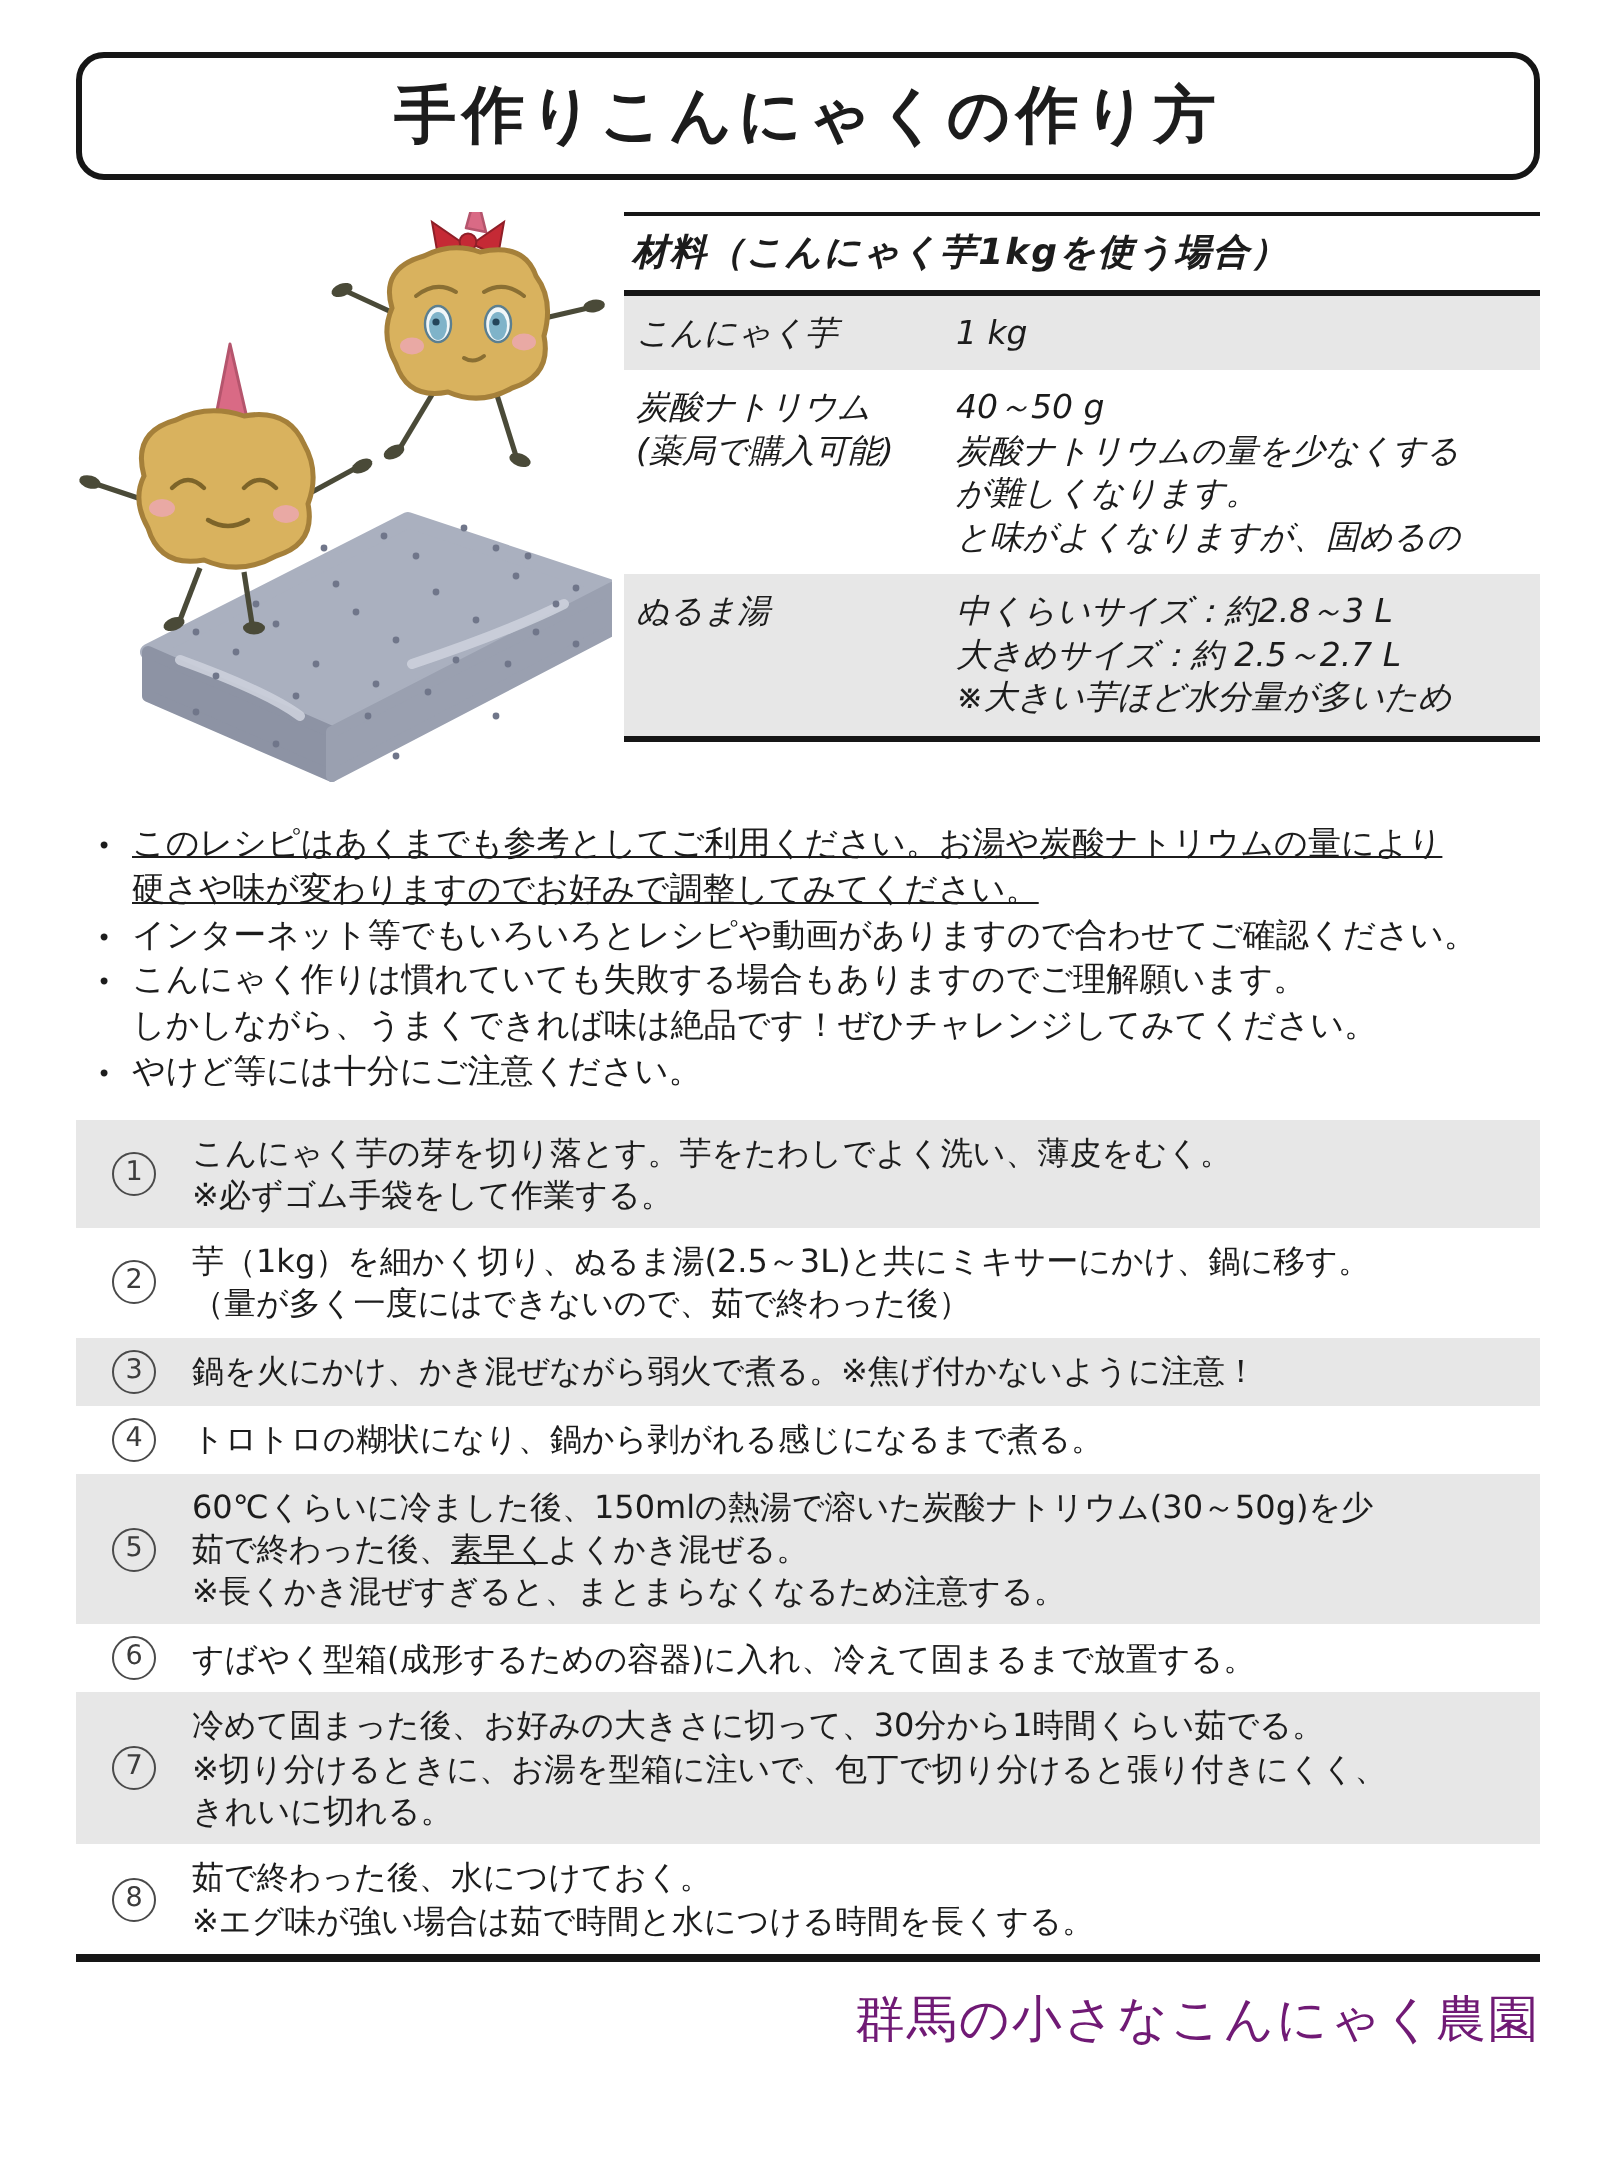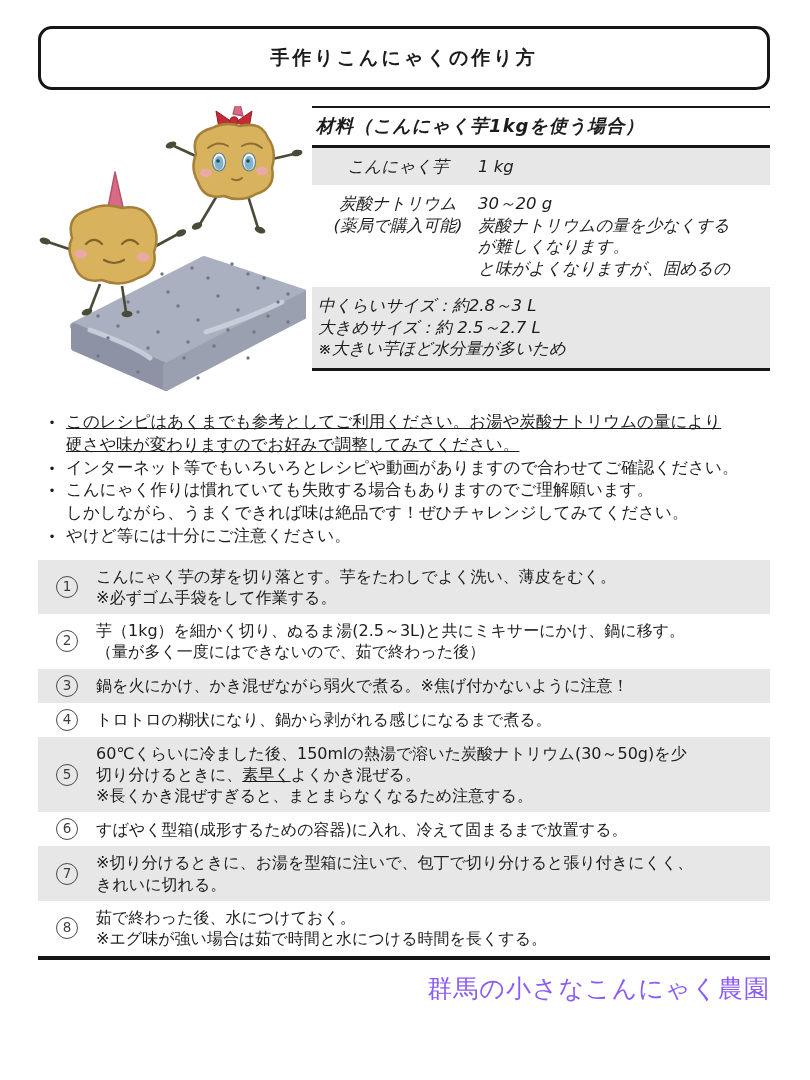--- a/index.html
+++ b/index.html
@@ -9,34 +9,34 @@
     font-family:"DejaVu Sans","Liberation Sans",sans-serif;
     color:var(--text,#1c1c1c);
   }
   .page {
     width:810px; height:1080px; background:#ffffff;
     padding:26px 40px 0 38px; overflow:hidden; position:relative;
   }
   .title-box {
     height:64px; border:3px solid var(--line,#161616); border-radius:14px;
     display:flex; align-items:center; justify-content:center;
-    font-size:19px; font-weight:bold; letter-spacing:3px;
+    font-size:31px; font-weight:bold; letter-spacing:3px;
   }
   .content-row { display:flex; margin-top:16px; height:292px; }
   .illustration { width:268px; height:292px; flex:0 0 268px; }
   .materials { flex:1; margin-left:6px;font-style:italic; }
   .materials-header {
     font-weight:bold; font-size:18px; padding:6px 4px 7px;
     border-top:2px solid var(--line,#161616);
     border-bottom:3px solid var(--line,#161616); letter-spacing:1px;
   }
   .materials-body { border-bottom:3px solid var(--line,#161616); }
   .mat-row { display:flex; padding:8px 6px; font-size:16.5px; line-height:1.3; }
   .mat-row.shaded { background:var(--row-shade,#e7e7e7); }
-  .mat-name { flex:0 0 160px;text-align:center; }
+  .mat-name { flex:0 0 160px; }
   .mat-values { flex:1; }
   .notes { margin-top:13px; font-size:16.5px; line-height:1.38; }
   .note { display:flex; }
   .note-marker { flex:0 0 28px; text-align:center; font-size:12px; padding-top:4px; }
   .note-text { flex:1; }
   .note-text.u div { text-decoration:underline; }
   .howto { margin-top:12px; }
   .howto-header {
     border-top:4px solid var(--line,#161616);
     border-bottom:3px solid var(--line,#161616);
@@ -45,21 +45,21 @@
   .steps-list { border-bottom:4px solid var(--line,#161616); }
   .step { display:flex; align-items:center; padding:6px 8px 6px 0; font-size:16px; line-height:1.33; }
   .step.shaded { background:var(--row-shade,#e7e7e7); }
   .step-num { flex:0 0 58px; display:flex; justify-content:center; }
   .circle {
     width:22px; height:22px; border:1.5px solid #4a4a4a; border-radius:50%;
     color:#3c3c3c; font-size:13.5px; display:flex; align-items:center; justify-content:center;
   }
   .step-text { flex:1; }
   .u { text-decoration:underline; }
-  .footer { text-align:right; margin-top:12px; font-size:25px; letter-spacing:1px; color:#8b5cf6; }
+  .footer { text-align:right; margin-top:12px; font-size:25px; letter-spacing:1px; color:#701a75; }
 </style>
 </head>
 <body>
 
 <div class="page">
 
   <div class="title-box">
     <span>手作りこんにゃくの作り方</span>
   </div>
 
@@ -165,27 +165,30 @@
             <div class="mat-values">
               <div>1 kg</div>
             </div>
           </div>
           <div class="mat-row">
             <div class="mat-name">
               <div>炭酸ナトリウム</div>
               <div>(薬局で購入可能)</div>
             </div>
             <div class="mat-values">
-              <div>30～20 g</div>
+              <div>40～50 g</div>
               <div>炭酸ナトリウムの量を少なくする</div>
               <div>が難しくなります。</div>
               <div>と味がよくなりますが、固めるの</div>
             </div>
           </div>
           <div class="mat-row shaded">
+            <div class="mat-name">
+              <div>ぬるま湯</div>
+            </div>
             <div class="mat-values">
               <div>中くらいサイズ：約2.8～3 L</div>
               <div>大きめサイズ：約 2.5～2.7 L</div>
               <div>※大きい芋ほど水分量が多いため</div>
             </div>
           </div>
         </div>
     </div>
   </div>
 
@@ -253,37 +256,38 @@
           <div class="step-text">
             <div><span>トロトロの糊状になり、鍋から剥がれる感じになるまで煮る。</span></div>
           </div>
         </div>
         <div class="step shaded">
           <div class="step-num">
             <span class="circle">5</span>
           </div>
           <div class="step-text">
             <div><span>60℃くらいに冷ました後、150mlの熱湯で溶いた炭酸ナトリウム(30～50g)を少</span></div>
-            <div><span>切り分けるときに、</span><span class="u">素早く</span><span>よくかき混ぜる。</span></div>
+            <div><span>茹で終わった後、</span><span class="u">素早く</span><span>よくかき混ぜる。</span></div>
             <div><span>※長くかき混ぜすぎると、まとまらなくなるため注意する。</span></div>
           </div>
         </div>
         <div class="step">
           <div class="step-num">
             <span class="circle">6</span>
           </div>
           <div class="step-text">
             <div><span>すばやく型箱(成形するための容器)に入れ、冷えて固まるまで放置する。</span></div>
           </div>
         </div>
         <div class="step shaded">
           <div class="step-num">
             <span class="circle">7</span>
           </div>
           <div class="step-text">
+            <div><span>冷めて固まった後、お好みの大きさに切って、30分から1時間くらい茹でる。</span></div>
             <div><span>※切り分けるときに、お湯を型箱に注いで、包丁で切り分けると張り付きにくく、</span></div>
             <div><span>きれいに切れる。</span></div>
           </div>
         </div>
         <div class="step">
           <div class="step-num">
             <span class="circle">8</span>
           </div>
           <div class="step-text">
             <div><span>茹で終わった後、水につけておく。</span></div>

